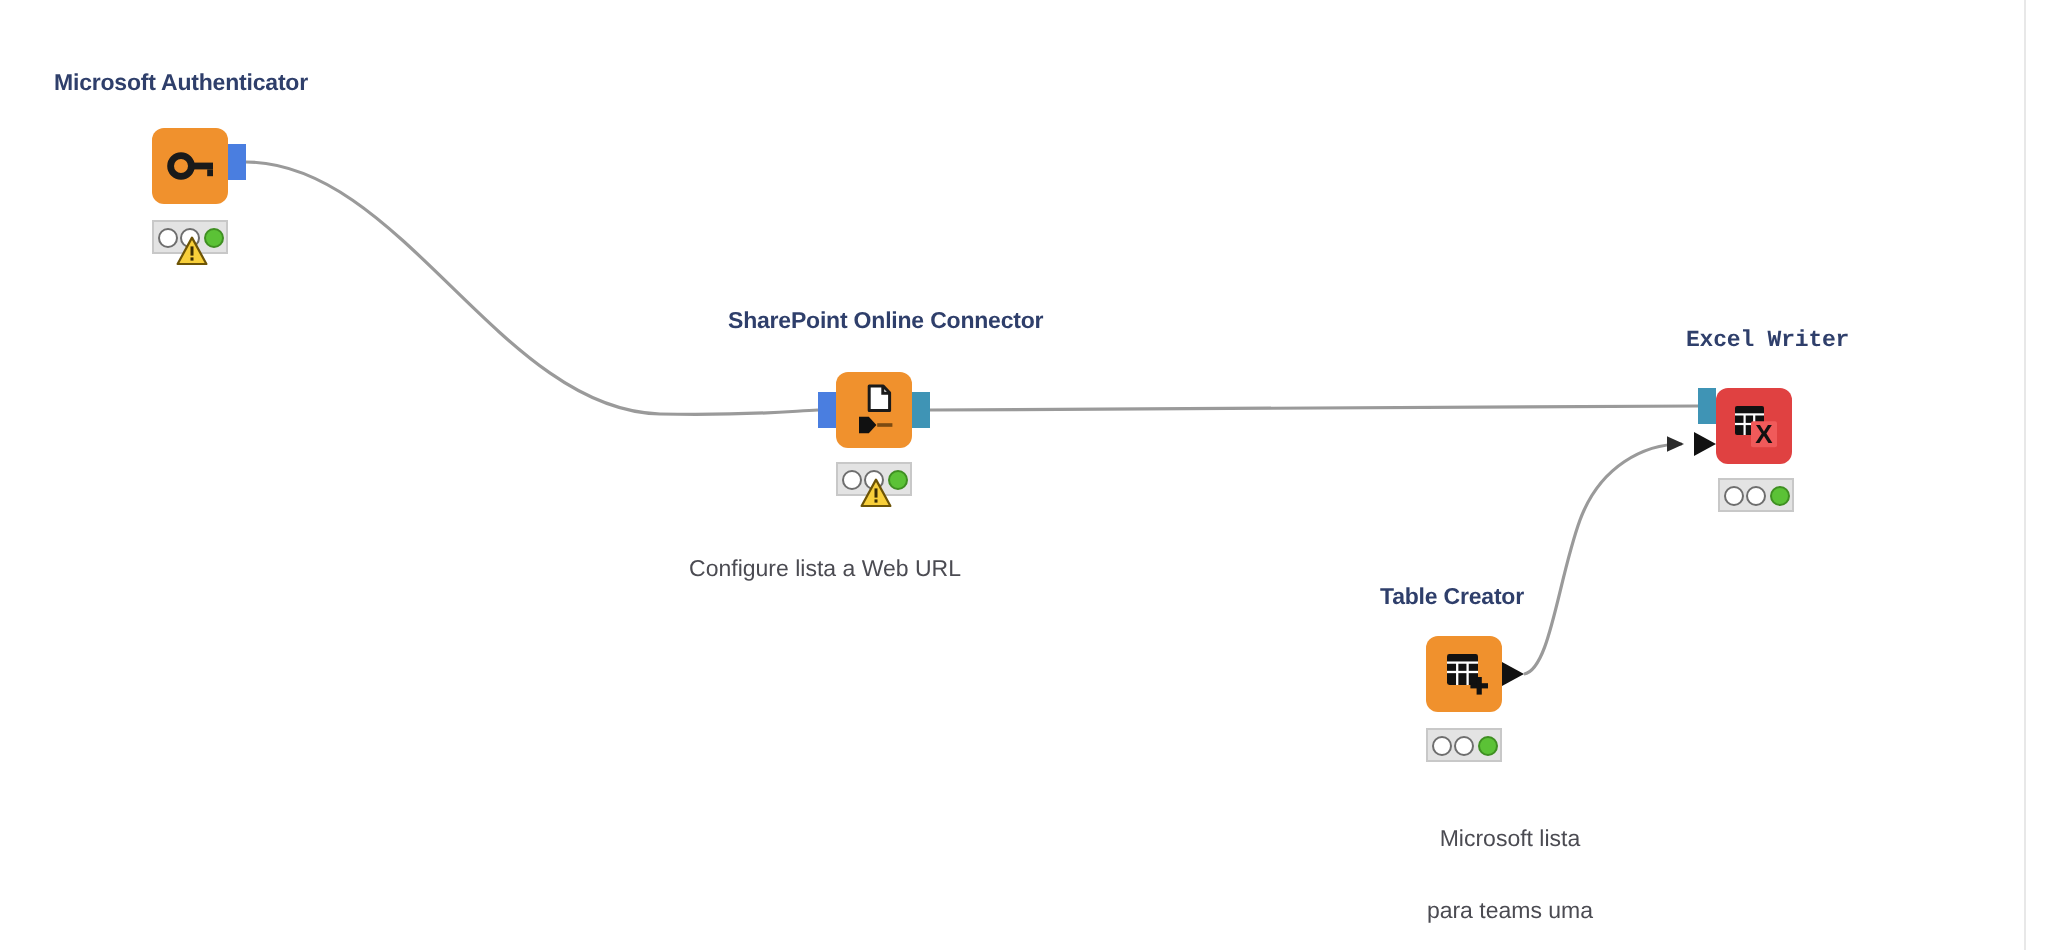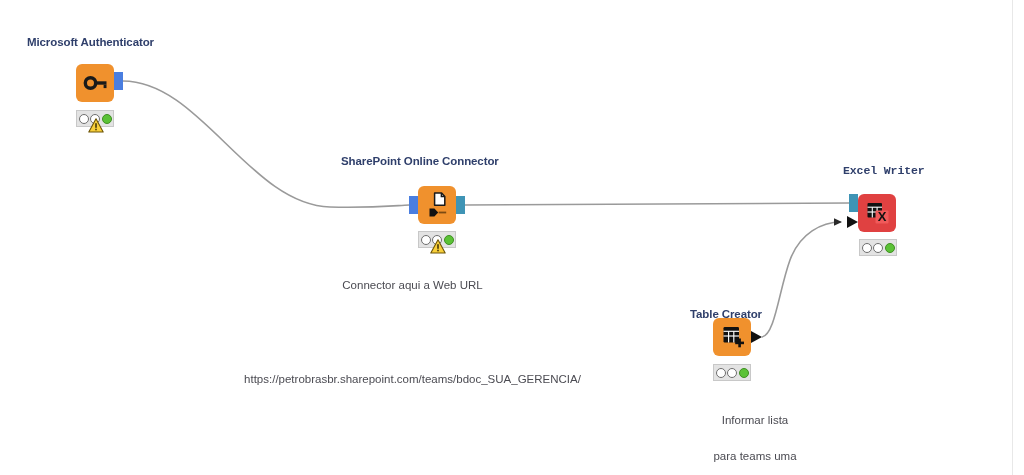--- a/index.html
+++ b/index.html
@@ -168,21 +168,21 @@
       <span class="status-led green"></span>
       <svg class="warn-tri" viewBox="0 0 16 15" xmlns="http://www.w3.org/2000/svg">
         <path d="M8,0.8 L15.2,14 L0.8,14 Z" fill="#f8cf3a" stroke="#6d5406" stroke-width="1.1" stroke-linejoin="round"></path>
         <rect x="7.25" y="5.2" width="1.5" height="4.6" fill="#3a2d04"></rect>
         <rect x="7.25" y="10.7" width="1.5" height="1.6" fill="#3a2d04"></rect>
       </svg>
     </div>
   </div>
 
   <div class="node">
-    <div class="node-title" style="left:341px; top:155px;">SharePoint Online Connector</div>
+    <div class="node-title" style="left:364px; top:155px;">SharePoint Online Connector</div>
 
     <div class="port-rect port-blue" style="left:409px; top:196px;"></div>
     <div class="port-rect port-teal" style="left:456px; top:196px;"></div>
 
     <div class="node-body orange" style="left:418px; top:186px;">
       <svg class="node-icon" viewBox="0 0 38 38" xmlns="http://www.w3.org/2000/svg">
         <path d="M16.6,7 L23.6,7 L26.8,10.4 L26.8,19.2 L16.6,19.2 Z" fill="#ffffff" stroke="#1a1a1a" stroke-width="1.5" stroke-linejoin="round"></path>
         <path d="M23.4,7 L23.4,10.6 L26.8,10.6" fill="none" stroke="#1a1a1a" stroke-width="1.5"></path>
         <path d="M11.5,22.4 L11.5,30.6 L16.4,30.6 L20.2,26.5 L16.4,22.4 Z" fill="#111111"></path>
         <rect x="20.6" y="25.6" width="7.6" height="1.8" fill="#7a4a12"></rect>
@@ -195,21 +195,21 @@
       <span class="status-led green"></span>
       <svg class="warn-tri" viewBox="0 0 16 15" xmlns="http://www.w3.org/2000/svg">
         <path d="M8,0.8 L15.2,14 L0.8,14 Z" fill="#f8cf3a" stroke="#6d5406" stroke-width="1.1" stroke-linejoin="round"></path>
         <rect x="7.25" y="5.2" width="1.5" height="4.6" fill="#3a2d04"></rect>
         <rect x="7.25" y="10.7" width="1.5" height="1.6" fill="#3a2d04"></rect>
       </svg>
     </div>
   </div>
 
   <div class="node">
-    <div class="node-title" style="left:690px; top:308px;">Table Creator</div>
+    <div class="node-title" style="left:690px; top:293px;">Table Creator</div>
 
     <div class="port-tri" style="left:751px; top:331px;"></div>
 
     <div class="node-body orange" style="left:713px; top:318px;">
       <svg class="node-icon" viewBox="0 0 38 38" xmlns="http://www.w3.org/2000/svg">
         <rect x="10.5" y="9" width="15.5" height="15.5" rx="1.2" fill="#111111"></rect>
         <g stroke="#ffffff" stroke-width="1.15">
           <line x1="10.5" y1="13.3" x2="26" y2="13.3"></line>
           <line x1="10.5" y1="18.0" x2="26" y2="18.0"></line>
           <line x1="15.6" y1="13.3" x2="15.6" y2="24.5"></line>
@@ -248,31 +248,30 @@
     </div>
 
     <div class="status-bar" style="left:859px; top:239px;">
       <span class="status-led"></span>
       <span class="status-led"></span>
       <span class="status-led green"></span>
     </div>
   </div>
 
   <div class="annotation" style="left:205px; top:257px; width:415px;">
-    <div>Connector aqui a Web URL</div>
+    <div>Configure lista a Web URL</div>
     <span class="blank"></span>
     <span class="blank"></span>
-    <div>https://petrobrasbr.sharepoint.com/teams/bdoc_SUA_GERENCIA/</div>
     
     
     
     
     
   </div>
 
   <div class="annotation" style="left:655px; top:393px; width:200px; line-height:18px;">
-    <div>Informar lista</div>
+    <div>Microsoft lista</div>
     <div>para teams uma</div>
     
     
   </div>
 
 </div>
 
 </body></html>

